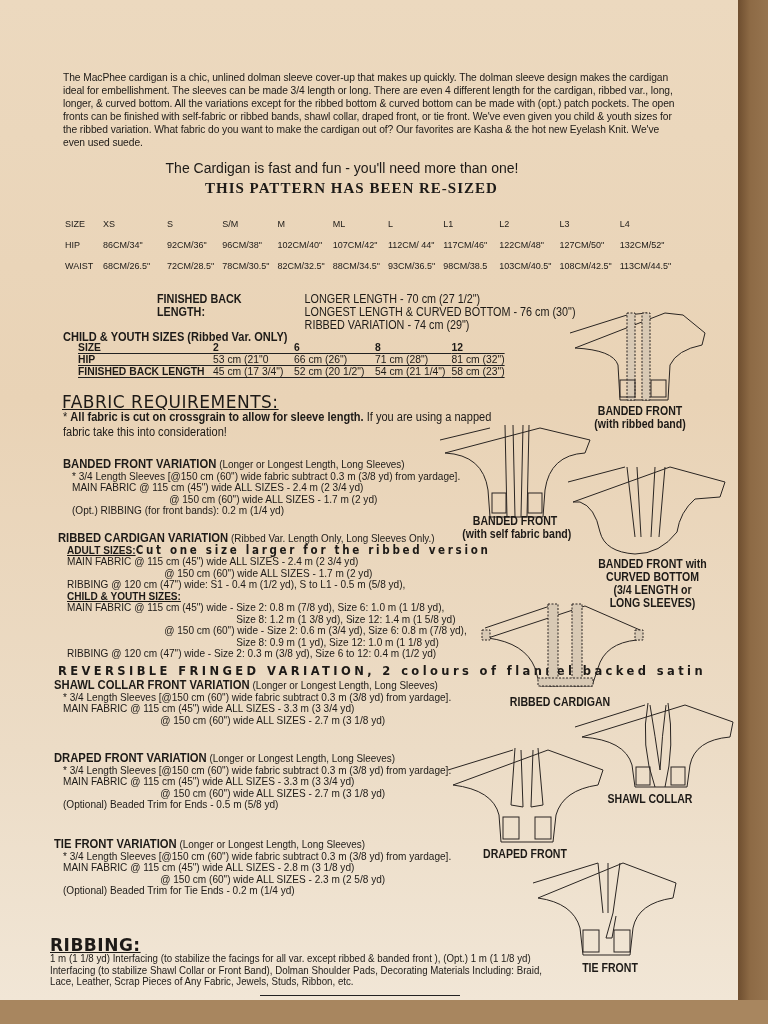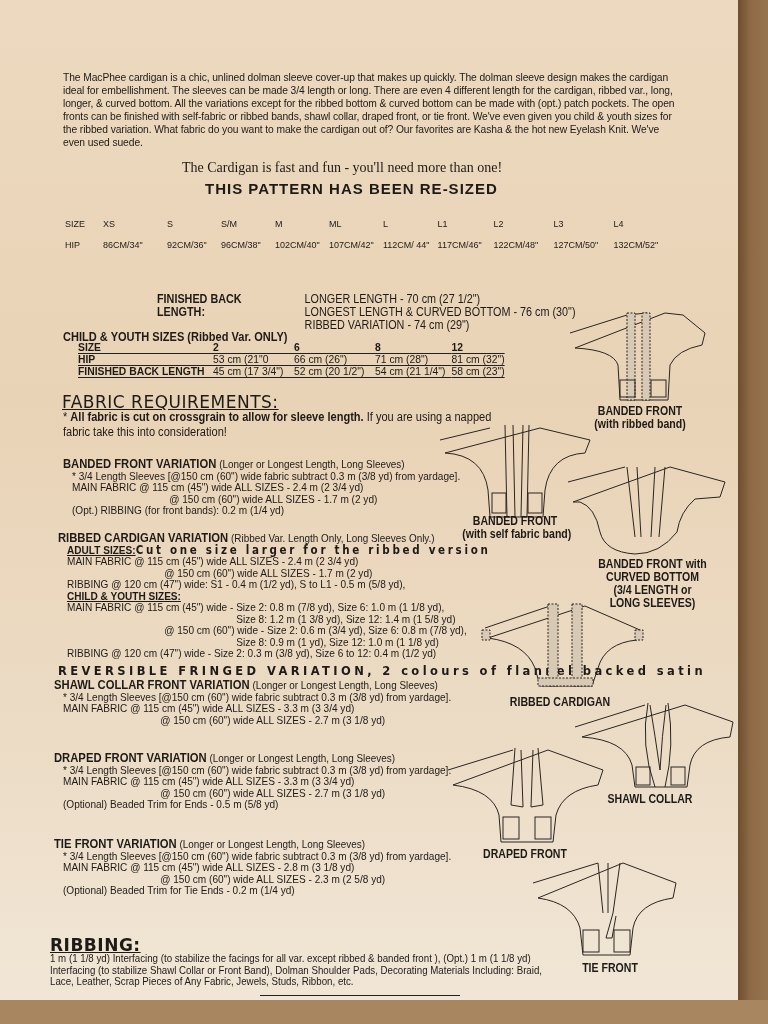--- a/index.html
+++ b/index.html
@@ -2,22 +2,22 @@
 <html><head>
 <meta charset="utf-8">
 <style>
   html,body{margin:0;padding:0;}
   body{width:768px;height:1024px;overflow:hidden;background:#8a6a48;position:relative;font-family:"Liberation Sans",sans-serif;color:#1d1a17;}
   .paper{position:absolute;left:0;top:0;width:738px;height:1000px;background:linear-gradient(180deg,#ecd9bf 0%,#e9d3b6 40%,#ecdcc6 75%,#f1e6d6 100%);}
   .board{position:absolute;left:738px;top:0;width:30px;height:1024px;background:linear-gradient(90deg,#6e4e2f,#8d6a45 40%,#96744f);}
   .bottom-board{position:absolute;left:0;top:1000px;width:768px;height:24px;background:#a8865f;}
   .abs{position:absolute;}
   .intro{left:63px;top:71px;width:665px;font-size:11.2px;line-height:13px;transform:scaleX(0.92);transform-origin:left top;letter-spacing:-0.1px;}
-  .intro-tag{left:62px;top:160px;width:560px;text-align:center;font-size:14px;font-family:Liberation Serif, serif;}
-  .resized{left:205px;top:180px;font-family:Liberation Sans, sans-serif;font-weight:bold;font-size:15px;letter-spacing:1px;}
+  .intro-tag{left:62px;top:160px;width:560px;text-align:center;font-size:14px;}
+  .resized{left:205px;top:180px;font-family:Liberation Serif, serif;font-weight:bold;font-size:15px;letter-spacing:1px;}
   .sizes{left:65px;top:213px;font-size:9px;}
   .sizes table{border-collapse:collapse;}
   .sizes td{padding:0 8px 0 0;height:21px;white-space:nowrap;}
   .fbl{left:157px;top:293px;font-size:12px;line-height:13px;transform:scaleX(0.9);transform-origin:left top;}
   .fbl .lbl{font-weight:bold;display:inline-block;width:150px;}
   .fbl .vals{position:absolute;left:164px;top:0;white-space:nowrap;}
   .child-title{left:63px;top:330px;font-size:12px;font-weight:bold;transform:scaleX(0.92);transform-origin:left top;}
   .child-title span.sub{font-weight:bold;}
   .child{left:78px;top:342px;font-size:11.5px;transform:scaleX(0.9);transform-origin:left top;}
   .child table{border-collapse:collapse;}
@@ -72,20 +72,33 @@
           <td>92CM/36"</td>
           <td>96CM/38"</td>
           <td>102CM/40"</td>
           <td>107CM/42"</td>
           <td>112CM/ 44"</td>
           <td>117CM/46"</td>
           <td>122CM/48"</td>
           <td>127CM/50"</td>
           <td>132CM/52"</td>
     </tr>
+    <tr>
+      <td>WAIST</td>
+          <td>68CM/26.5"</td>
+          <td>72CM/28.5"</td>
+          <td>78CM/30.5"</td>
+          <td>82CM/32.5"</td>
+          <td>88CM/34.5"</td>
+          <td>93CM/36.5"</td>
+          <td>98CM/38.5</td>
+          <td>103CM/40.5"</td>
+          <td>108CM/42.5"</td>
+          <td>113CM/44.5"</td>
+    </tr>
   </tbody>
     </table>
 </div>
 
 <div class="abs fbl">
   <span class="lbl">FINISHED BACK LENGTH:</span>
   <div class="vals">
     <div>LONGER LENGTH - 70 cm (27 1/2")</div>
     <div>LONGEST LENGTH &amp; CURVED BOTTOM - 76 cm (30")</div>
     <div>RIBBED VARIATION - 74 cm (29")</div>

